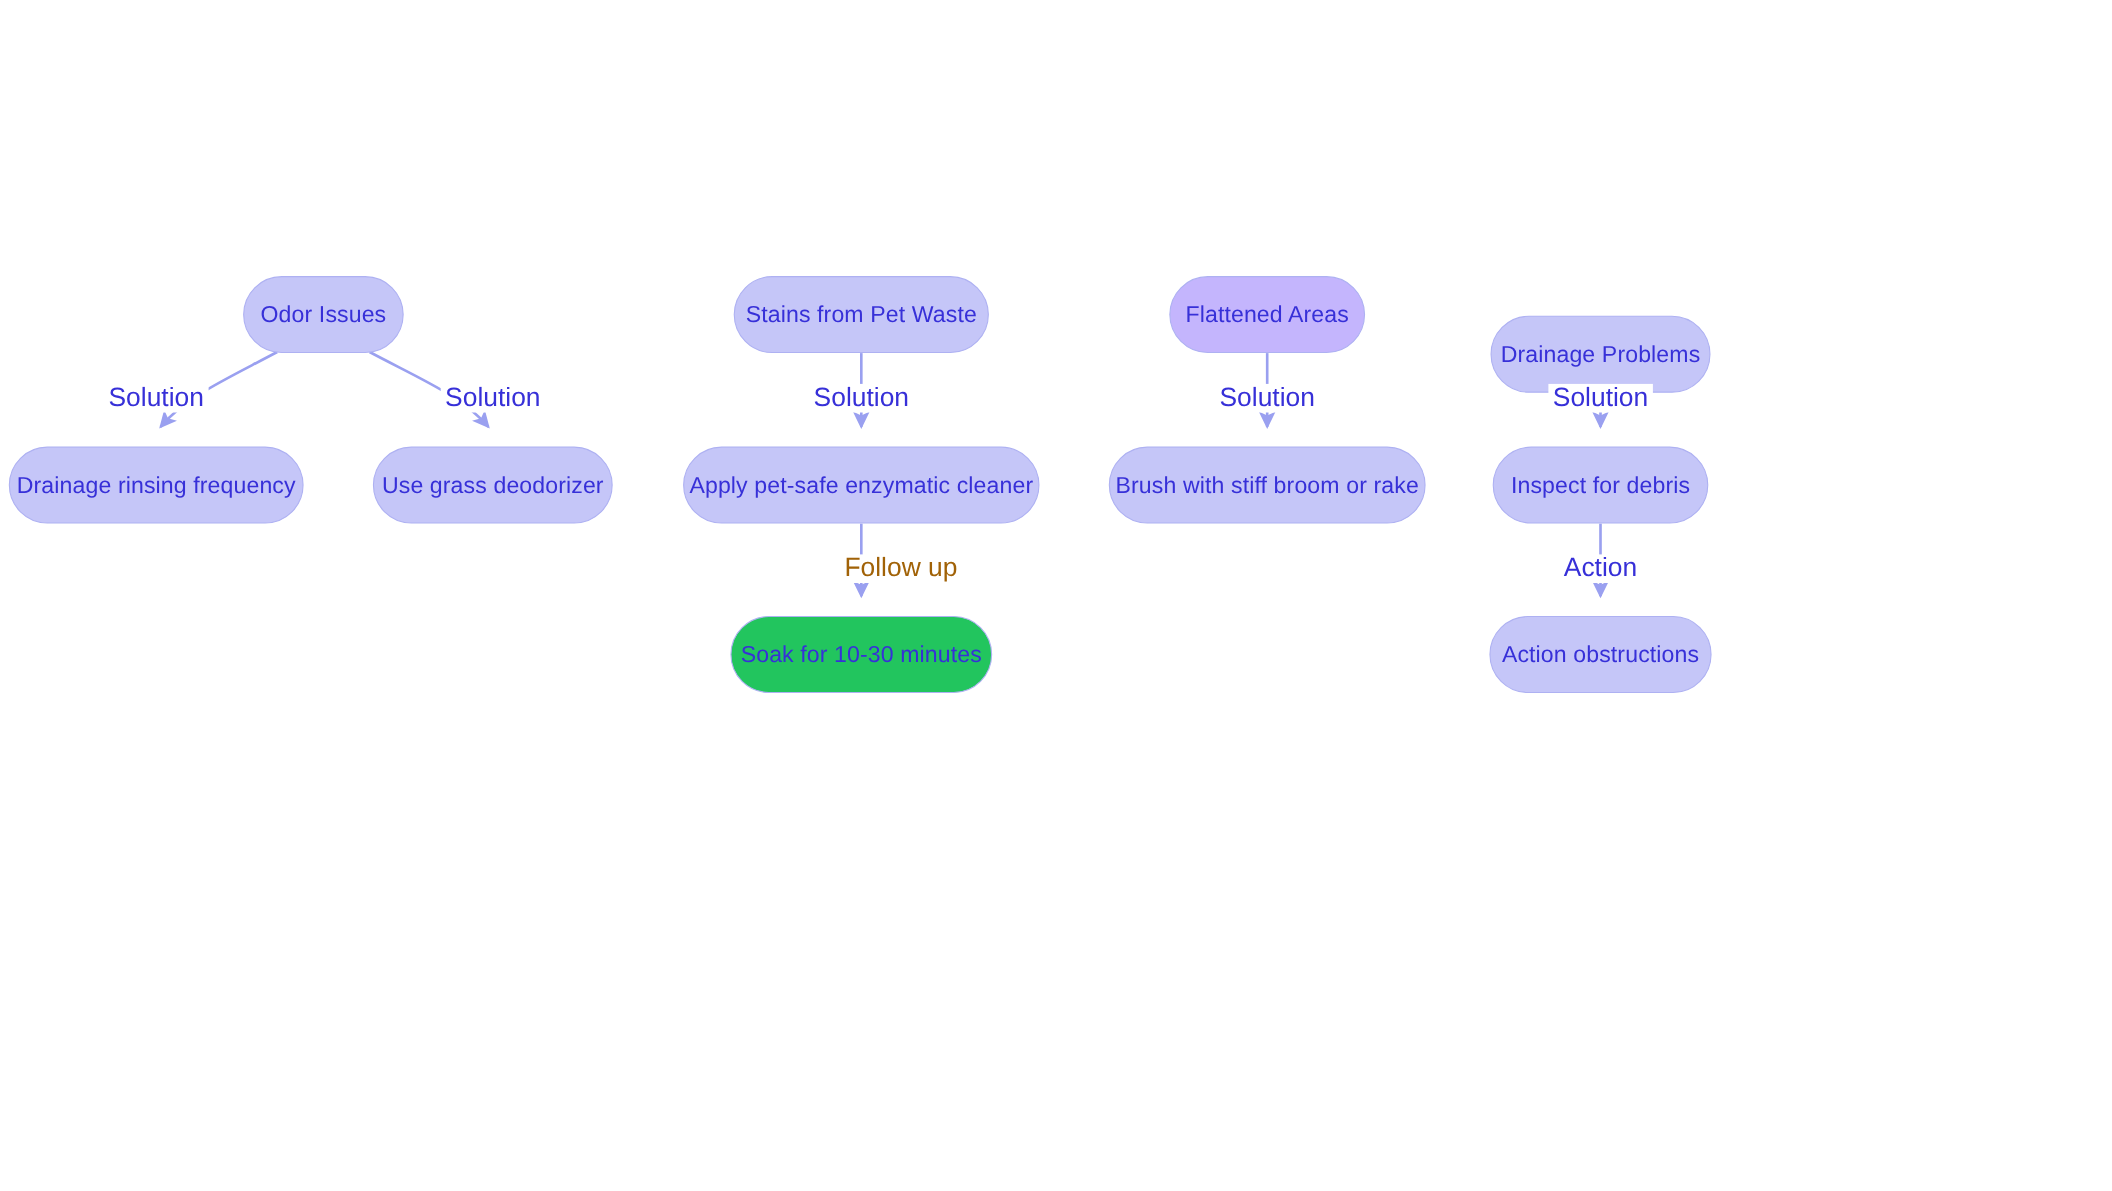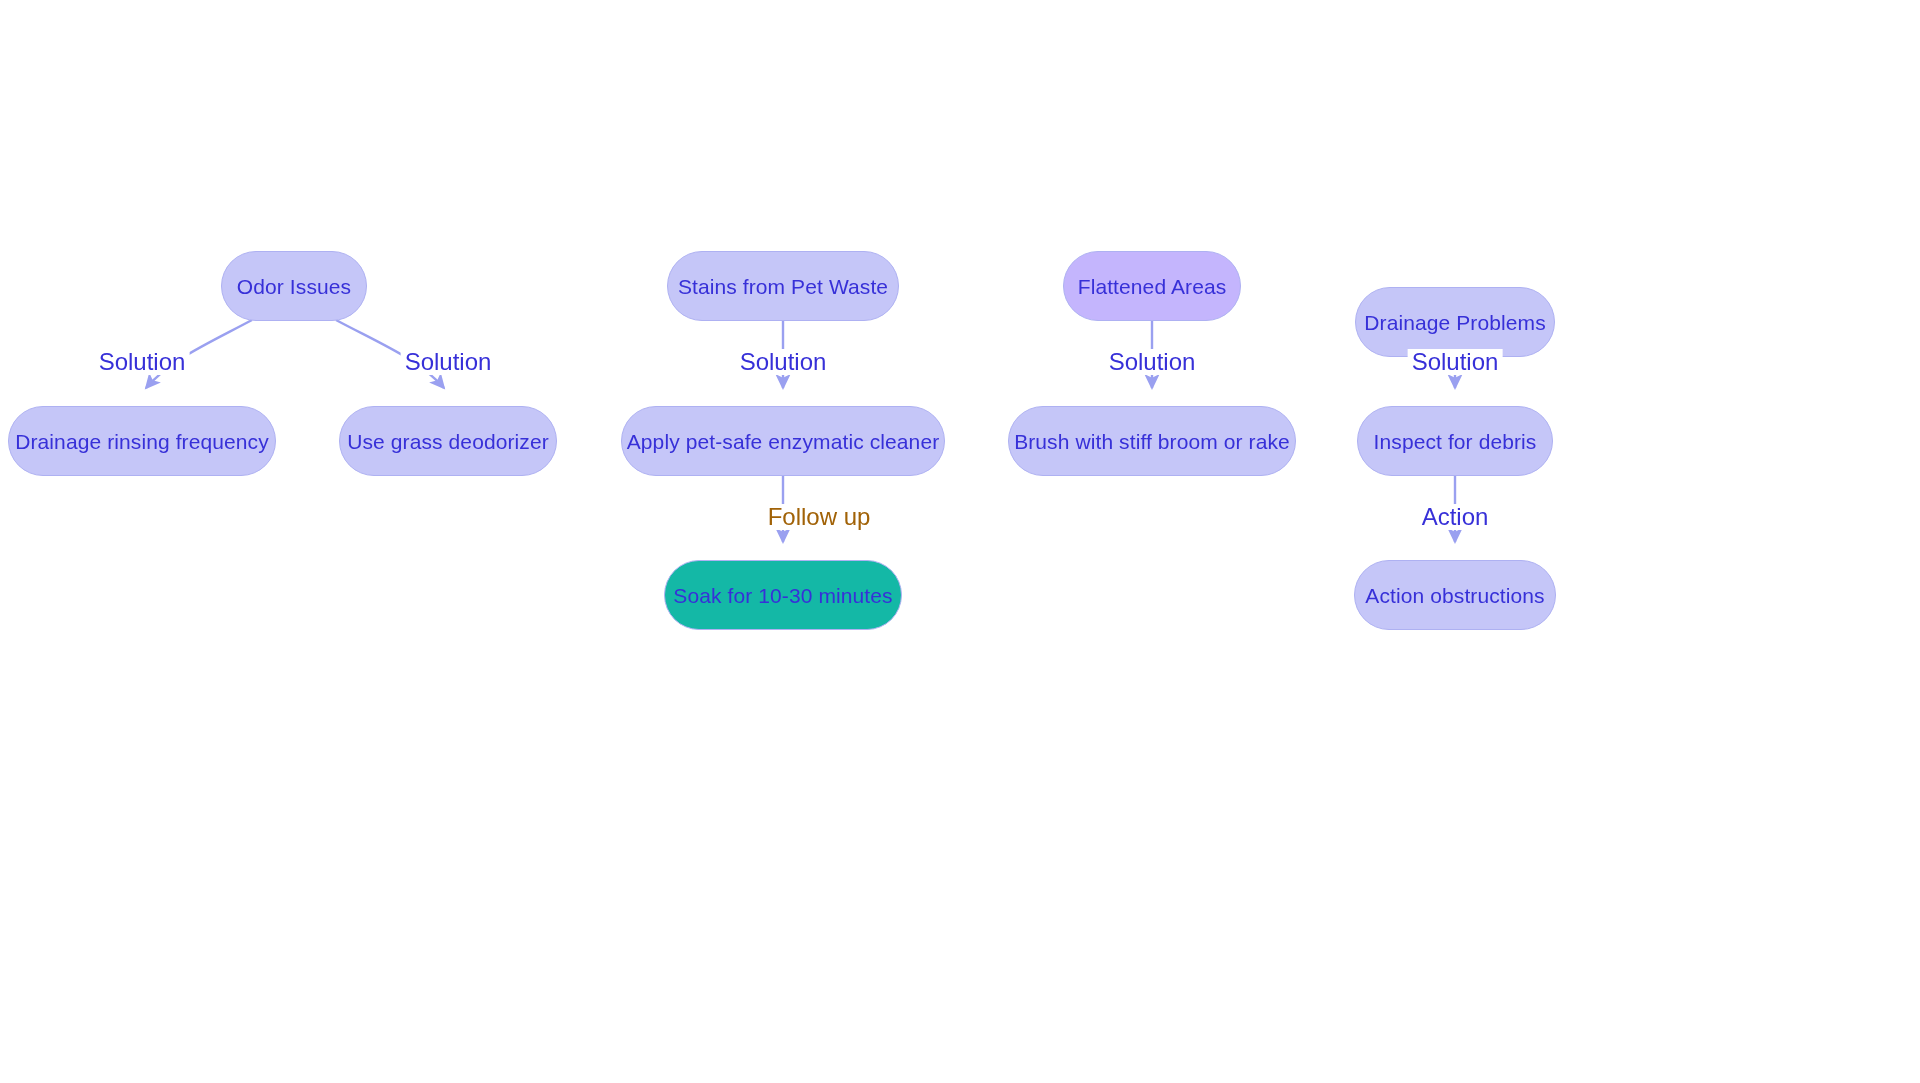--- a/index.html
+++ b/index.html
@@ -85,21 +85,21 @@
       </div>
       <div class="node" style="left: 339px; top: 406px; width: 218px; height: 70px; background: rgb(197, 198, 248); border-color: rgb(174, 177, 242); color: rgb(55, 48, 216);">
         <span>Use grass deodorizer</span>
       </div>
       <div class="node" style="left: 667px; top: 251px; width: 232px; height: 70px; background: rgb(197, 198, 248); border-color: rgb(174, 177, 242); color: rgb(55, 48, 216);">
         <span>Stains from Pet Waste</span>
       </div>
       <div class="node" style="left: 621px; top: 406px; width: 324px; height: 70px; background: rgb(197, 198, 248); border-color: rgb(174, 177, 242); color: rgb(55, 48, 216);">
         <span>Apply pet-safe enzymatic cleaner</span>
       </div>
-      <div class="node" style="left: 664px; top: 560px; width: 238px; height: 70px; background: #14b8a6; border-color: rgb(174, 177, 242); color: rgb(55, 48, 216);">
+      <div class="node" style="left: 664px; top: 560px; width: 238px; height: 70px; background: #22c55e; border-color: rgb(174, 177, 242); color: rgb(55, 48, 216);">
         <span>Soak for 10-30 minutes</span>
       </div>
       <div class="node" style="left: 1063px; top: 251px; width: 178px; height: 70px; background: #c4b5fd; border-color: rgb(174, 177, 242); color: rgb(55, 48, 216);">
         <span>Flattened Areas</span>
       </div>
       <div class="node" style="left: 1008px; top: 406px; width: 288px; height: 70px; background: rgb(197, 198, 248); border-color: rgb(174, 177, 242); color: rgb(55, 48, 216);">
         <span>Brush with stiff broom or rake</span>
       </div>
       <div class="node" style="left: 1355px; top: 251px; width: 200px; height: 70px; background: rgb(197, 198, 248); border-color: rgb(174, 177, 242); color: rgb(55, 48, 216); margin-top: 36px;">
         <span>Drainage Problems</span>

